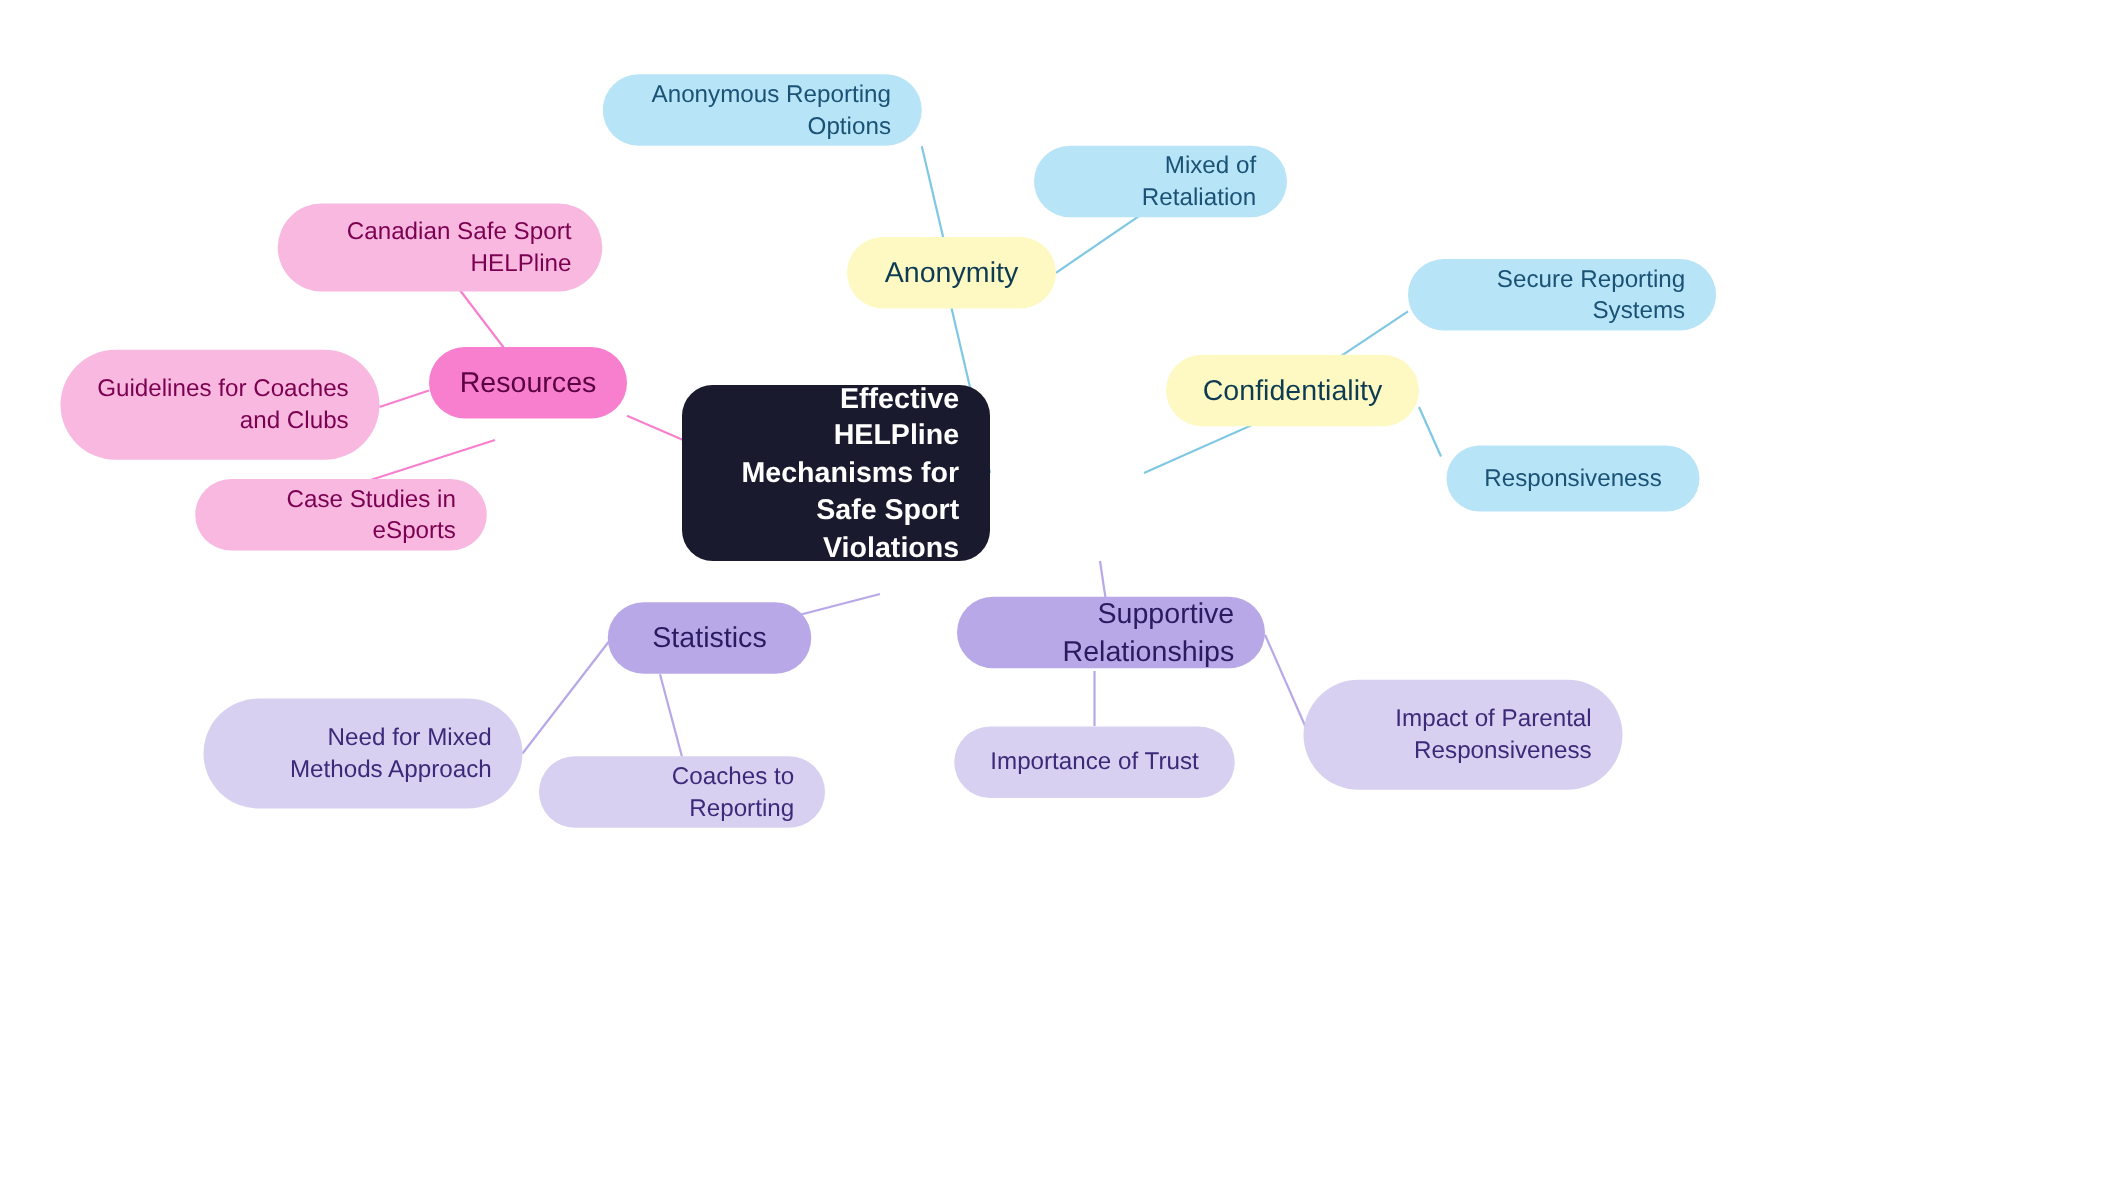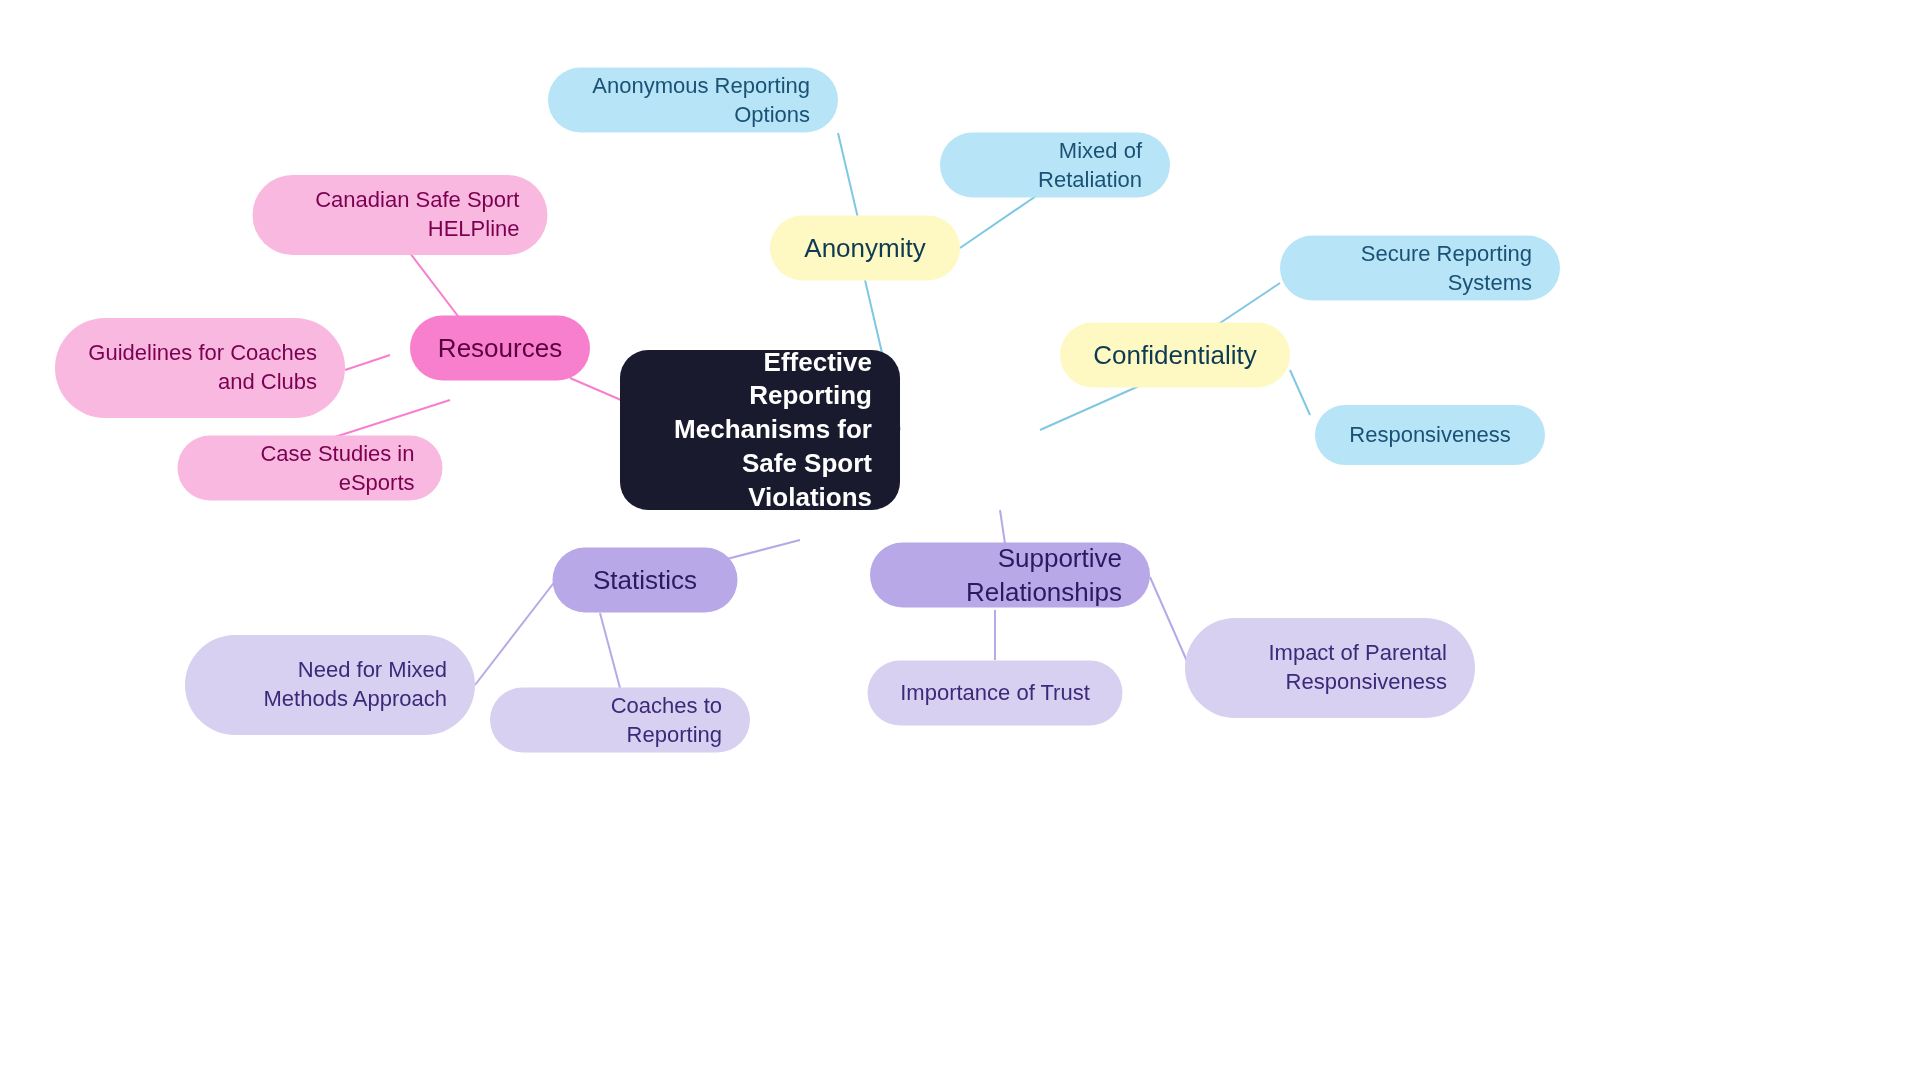--- a/index.html
+++ b/index.html
@@ -102,37 +102,37 @@
 
   <line x1="600" y1="613" x2="620" y2="688" stroke="#b8a8e8" stroke-width="2"></line>
 
   <line x1="1000" y1="510" x2="1010" y2="577" stroke="#b8a8e8" stroke-width="2"></line>
 
   <line x1="995" y1="610" x2="995" y2="660" stroke="#b8a8e8" stroke-width="2"></line>
 
   <line x1="1150" y1="577" x2="1190" y2="668" stroke="#b8a8e8" stroke-width="2"></line>
 </svg>
 
-<div class="node node-center" style="left:760px; top:430px; width:280px; height:160px; transform:translate(-50%,-50%)">Effective Reporting Mechanisms for Safe Sport Violations</div>
+<div class="node node-center" style="left:760px; top:430px; width:280px; height:160px; transform:translate(-50%,-50%)">Effective HELPline Mechanisms for Safe Sport Violations</div>
 
 <div class="node node-blue-dark" style="left:865px; top:248px; width:190px; height:65px; transform:translate(-50%,-50%)">Anonymity</div>
 
 <div class="node node-blue" style="left:693px; top:100px; width:290px; height:65px; transform:translate(-50%,-50%)">Anonymous Reporting Options</div>
 
 <div class="node node-blue" style="left:1055px; top:165px; width:230px; height:65px; transform:translate(-50%,-50%)">Mixed of Retaliation</div>
 
 <div class="node node-blue-dark" style="left:1175px; top:355px; width:230px; height:65px; transform:translate(-50%,-50%)">Confidentiality</div>
 
 <div class="node node-blue" style="left:1420px; top:268px; width:280px; height:65px; transform:translate(-50%,-50%)">Secure Reporting Systems</div>
 
 <div class="node node-blue" style="left:1430px; top:435px; width:230px; height:60px; transform:translate(-50%,-50%)">Responsiveness</div>
 
-<div class="node node-pink-dark" style="left:500px; top:348px; width:180px; height:65px; transform:translate(-50%,-50%)">Resources</div>
+<div class="node node-pink-dark" style="left:480px; top:348px; width:180px; height:65px; transform:translate(-50%,-50%)">Resources</div>
 
-<div class="node node-pink" style="left:400px; top:215px; width:295px; height:80px; transform:translate(-50%,-50%)">Canadian Safe Sport HELPline</div>
+<div class="node node-pink" style="left:400px; top:225px; width:295px; height:80px; transform:translate(-50%,-50%)">Canadian Safe Sport HELPline</div>
 
 <div class="node node-pink" style="left:200px; top:368px; width:290px; height:100px; transform:translate(-50%,-50%)">Guidelines for Coaches and Clubs</div>
 
 <div class="node node-pink" style="left:310px; top:468px; width:265px; height:65px; transform:translate(-50%,-50%)">Case Studies in eSports</div>
 
 <div class="node node-purple-dark" style="left:645px; top:580px; width:185px; height:65px; transform:translate(-50%,-50%)">Statistics</div>
 
 <div class="node node-purple" style="left:330px; top:685px; width:290px; height:100px; transform:translate(-50%,-50%)">Need for Mixed Methods Approach</div>
 
 <div class="node node-purple" style="left:620px; top:720px; width:260px; height:65px; transform:translate(-50%,-50%)">Coaches to Reporting</div>

